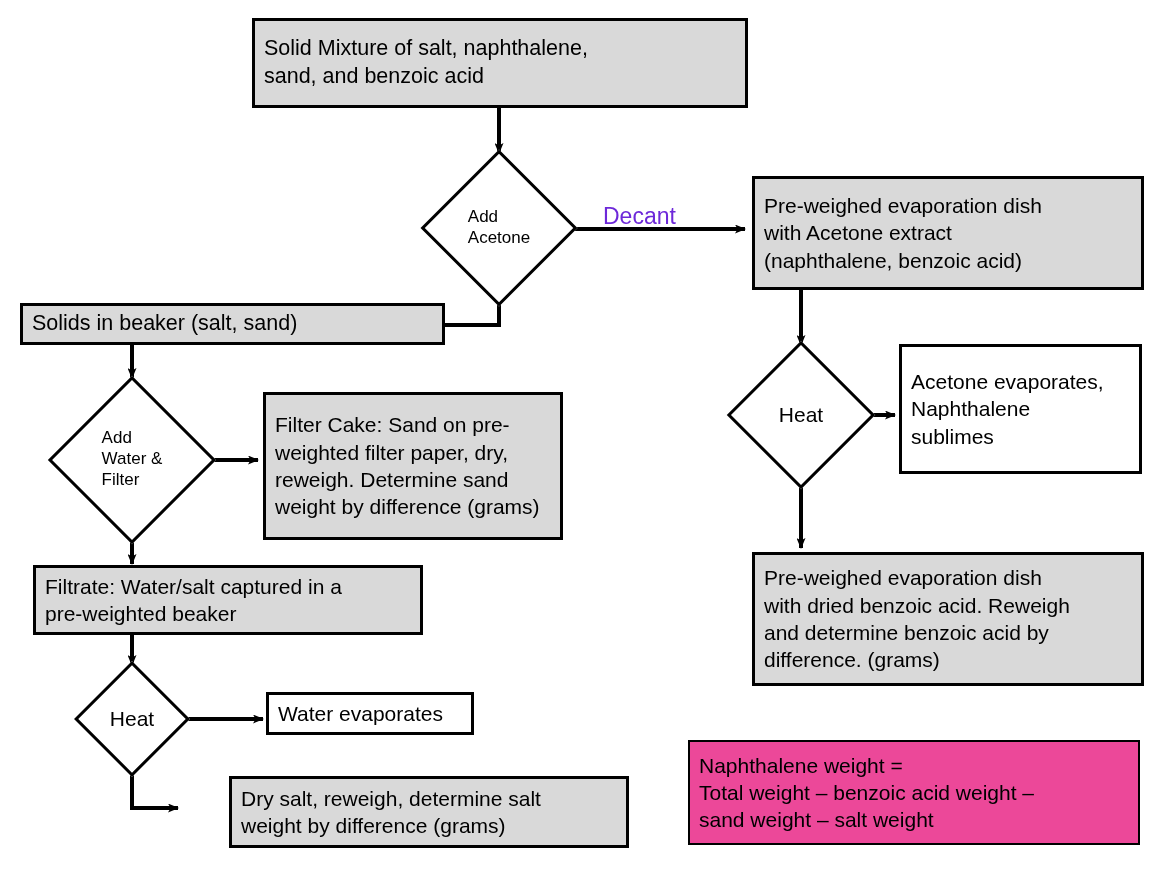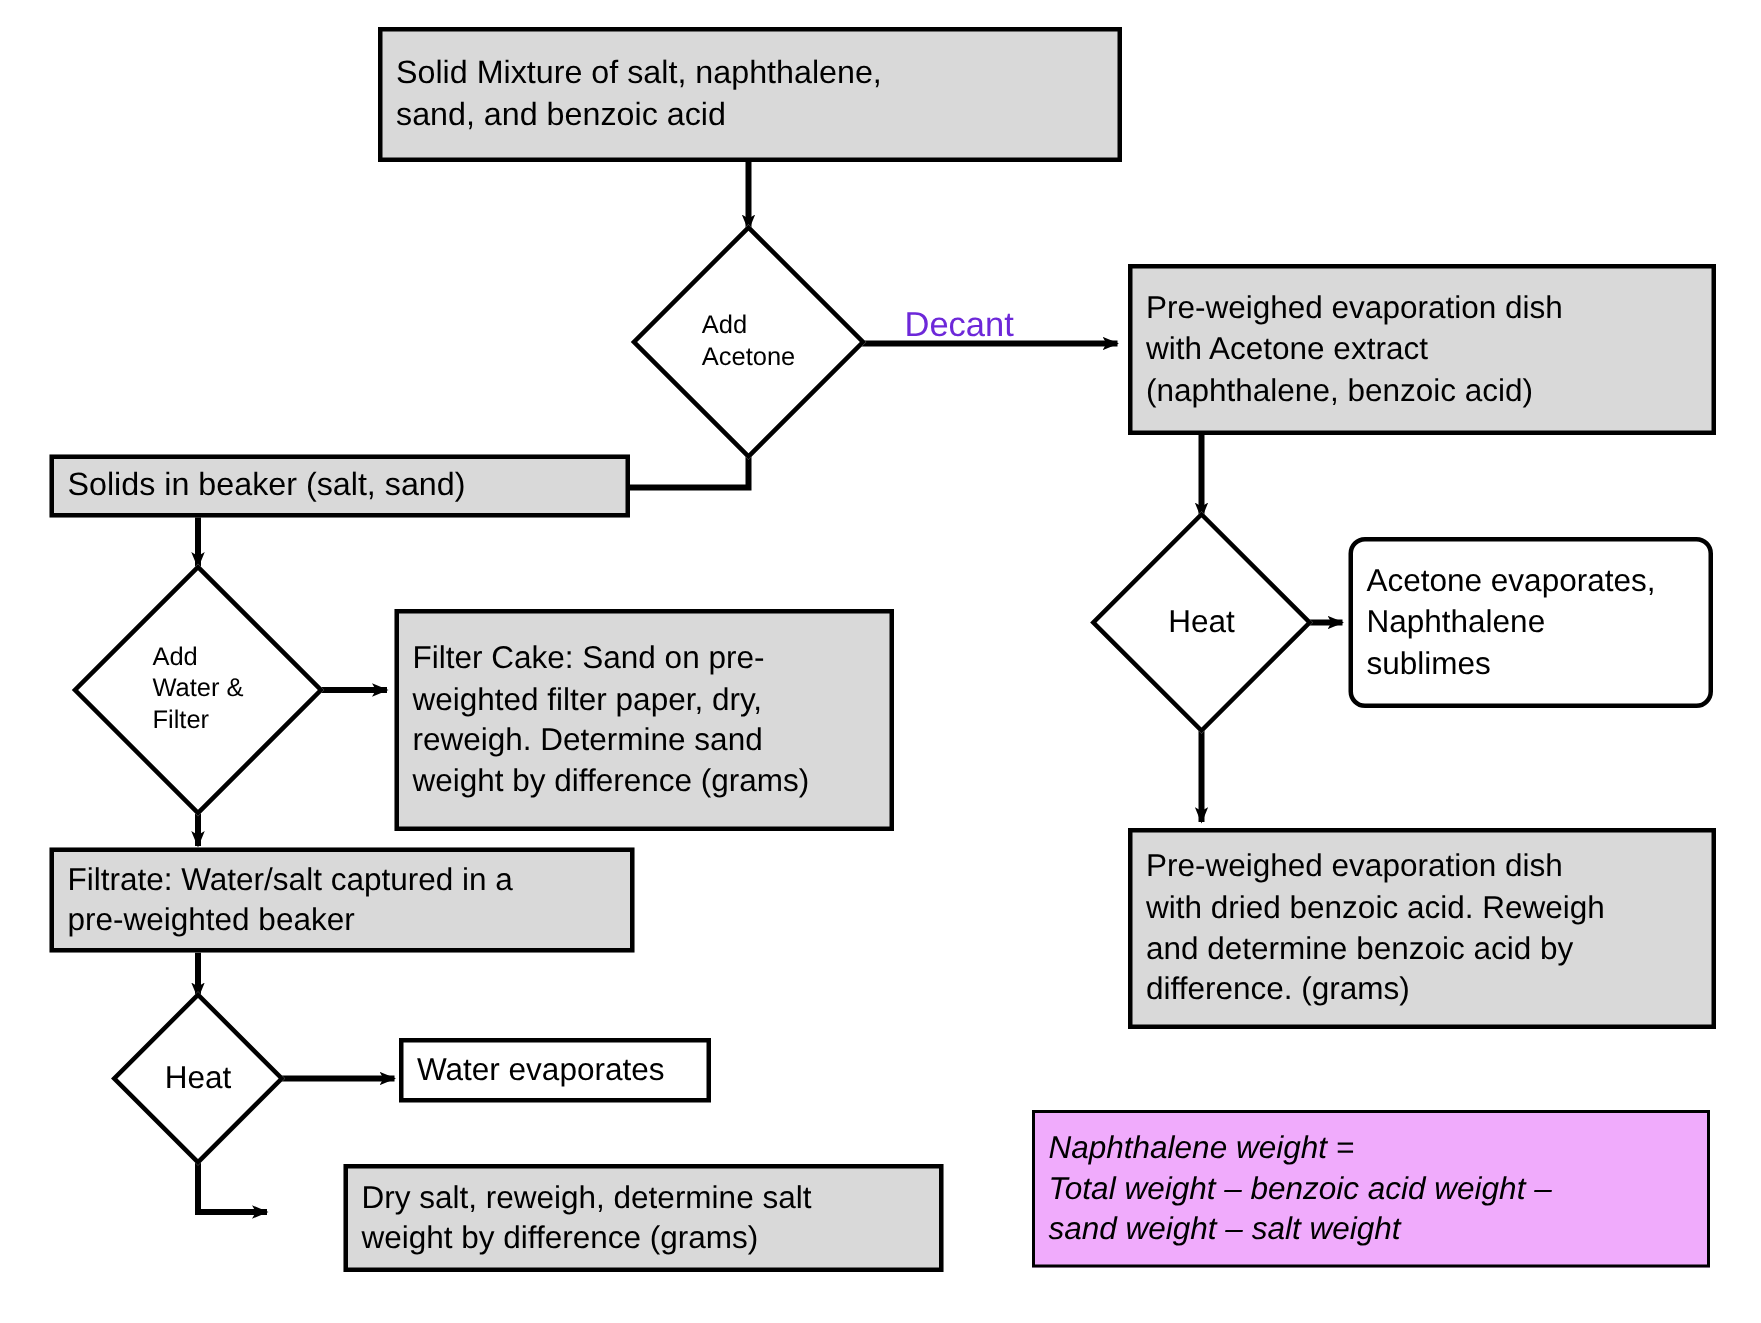--- a/index.html
+++ b/index.html
@@ -33,21 +33,21 @@
     display: flex;
     align-items: center;
     justify-content: flex-start;
     color: #000000;
     line-height: 1.30;
     white-space: pre-line;
     z-index: 2;
   }
   .node.gray   { background: #d9d9d9; }
   .node.white  { background: #ffffff; }
-  .node.yellow { background: #f0abfc; border-width: 2px; font-style: italic; }
+  .node.yellow { background: #ec4899; border-width: 2px; }
 
   .node .txt {
     display: block;
     width: 100%;
     white-space: pre-line;
   }
 
   
   .rect { padding: 18px 9px; font-size: 21px; }
   .rect.big { font-size: 21.5px; }
@@ -143,44 +143,44 @@
   </div>
 
   <div class="edge-label" style="left:603px; top:203px;">Decant</div>
 
   <div class="node gray rect" style="left:752px; top:176px; width:392px; height:114px;">
     <span class="txt">Pre-weighed  evaporation dish
 with Acetone extract
 (naphthalene,  benzoic acid)</span>
   </div>
 
-  <div class="node gray rect big" style="left:33px; top:303px; width:387px; height:41px;">
+  <div class="node gray rect big" style="left:20px; top:303px; width:425px; height:41px;">
     <span class="txt">Solids in beaker (salt, sand)</span>
   </div>
 
   <div class="diamond" style="left:62px; top:378px; width:140px; height:163px;">
     <div class="shape" style="width:113px; height:113px;"></div>
     <div class="label">Add
 Water &amp;
 Filter</div>
   </div>
 
-  <div class="node gray rect" style="left:263px; top:406px; width:333px; height:148px;">
+  <div class="node gray rect" style="left:263px; top:392px; width:300px; height:148px;">
     <span class="txt">Filter Cake: Sand on pre-
 weighted filter paper, dry,
 reweigh. Determine sand
 weight by difference  (grams)</span>
   </div>
 
   <div class="diamond" style="left:744px; top:345px; width:114px; height:140px;">
     <div class="shape" style="width:99px; height:99px;"></div>
     <div class="label" style="font-size:21px;">Heat</div>
   </div>
 
-  <div class="node white rect" style="left:899px; top:358px; width:243px; height:114px;border-radius:11px;">
+  <div class="node white rect" style="left:899px; top:344px; width:243px; height:130px;">
     <span class="txt">Acetone evaporates,
 Naphthalene
 sublimes</span>
   </div>
 
   <div class="node gray rect" style="left:752px; top:552px; width:392px; height:134px;">
     <span class="txt">Pre-weighed  evaporation dish
 with dried benzoic acid. Reweigh
 and determine  benzoic acid by
 difference.  (grams)</span>

